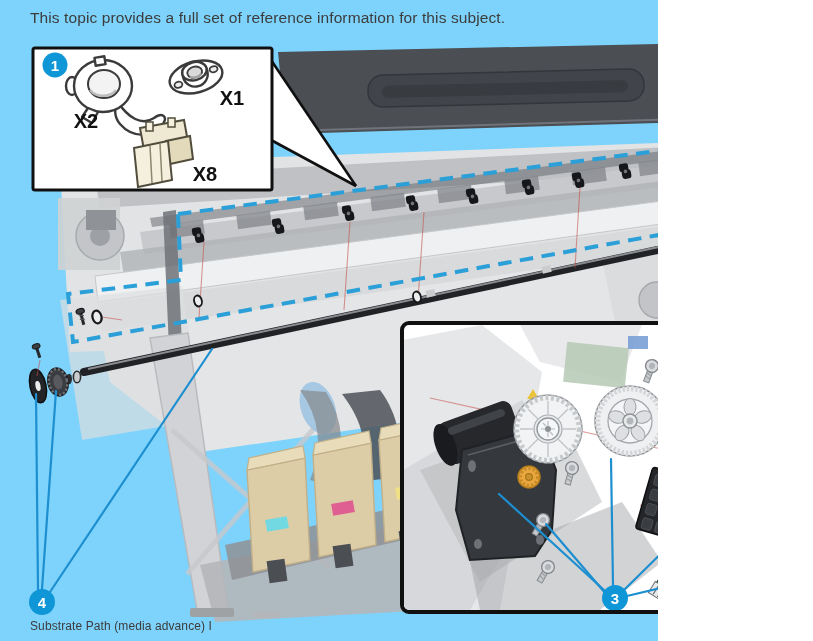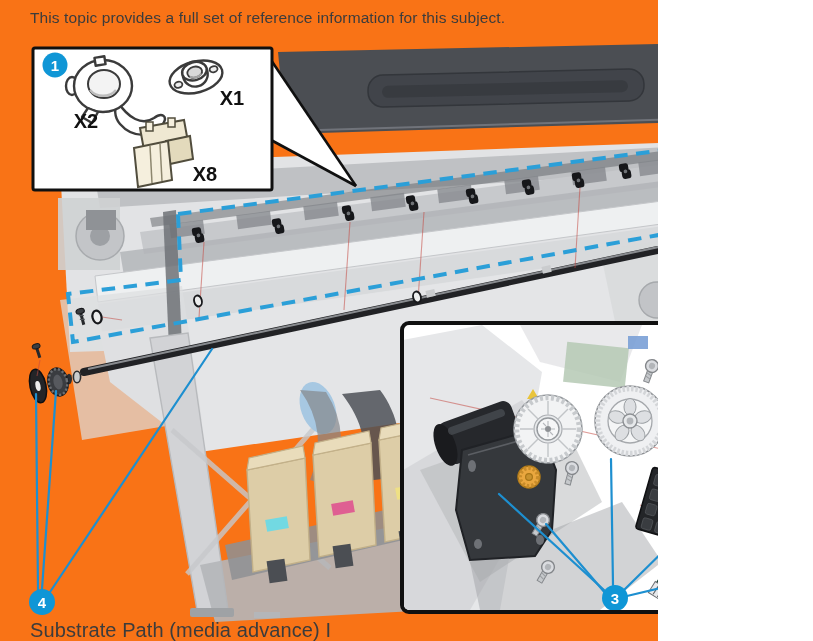--- a/index.html
+++ b/index.html
@@ -1,20 +1,20 @@
 <!DOCTYPE html>
 <html><head>
 <meta charset="utf-8">
 <style>
   html,body{margin:0;padding:0;background:#ffffff;}
-  #stage{position:relative;width:658px;height:641px;overflow:hidden;background:#f97316;
+  #stage{position:relative;width:658px;height:641px;overflow:hidden;background:#7dd3fc;
          font-family:"Liberation Sans",sans-serif;}
   .caption{position:absolute;left:30px;color:#3c3c3c;font-size:15.5px;letter-spacing:.1px;}
   #top-caption{top:9px;}
-  #bottom-caption{top:619px;font-size:20px;}
+  #bottom-caption{top:619px;font-size:12px;}
   svg{position:absolute;left:0;top:0;}
   .ghost{stroke:none;}
   .blue-line{stroke:#1d8fd0;stroke-width:2.2;fill:none;stroke-linecap:round;}
   .redline{stroke:#c44a44;stroke-width:1.1;fill:none;opacity:.55;}
   .lineart{fill:#ffffff;stroke:#3b3b3b;stroke-width:2.4;stroke-linejoin:round;}
   .partlabel{font-family:"Liberation Sans",sans-serif;font-weight:bold;font-size:20px;fill:#111;}
   .callout-num{font-family:"Liberation Sans",sans-serif;font-weight:bold;font-size:15px;fill:#fff;text-anchor:middle;}
 </style>
 </head>
 <body>

